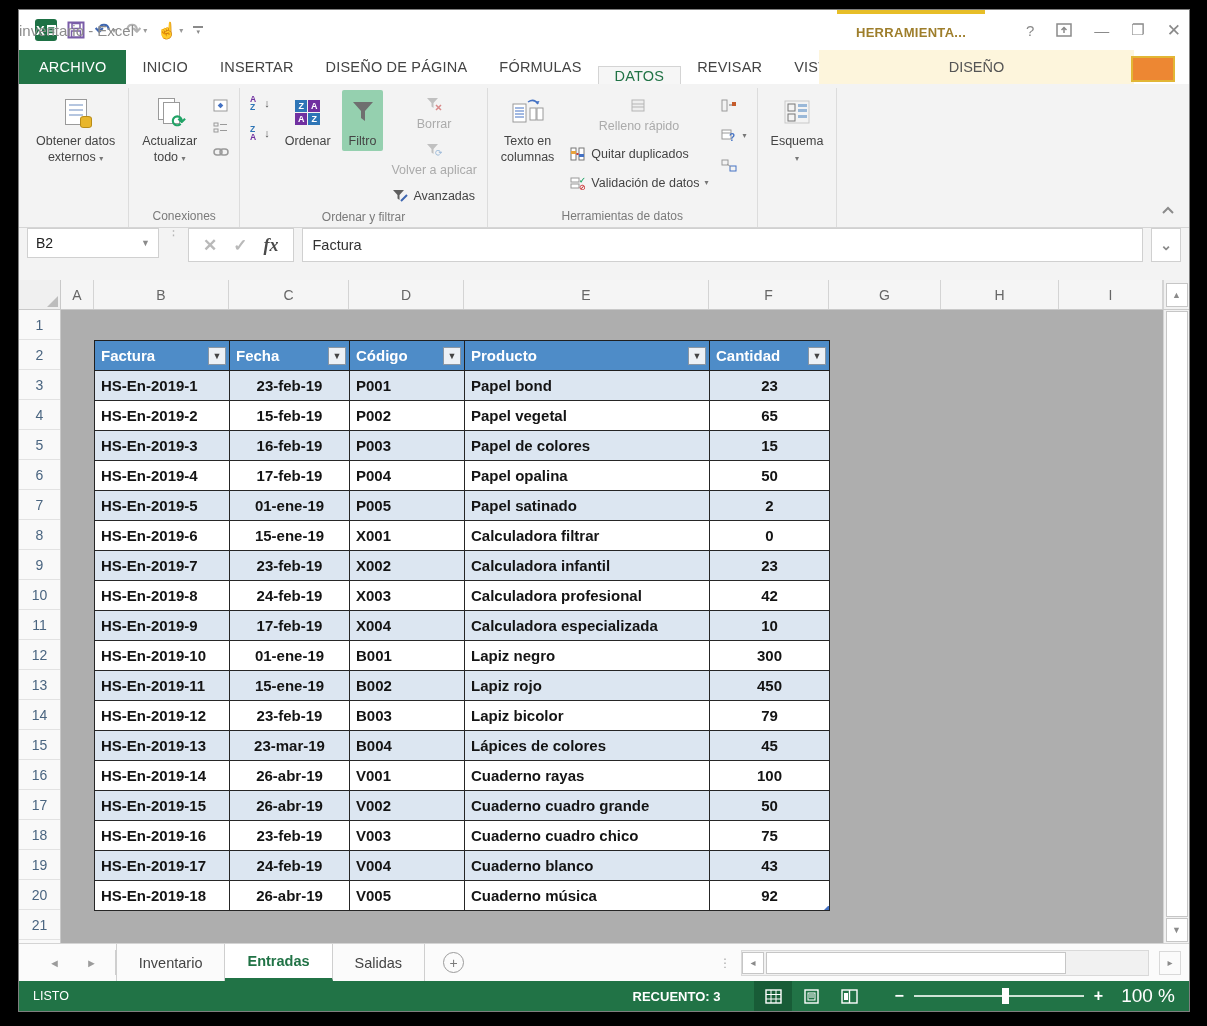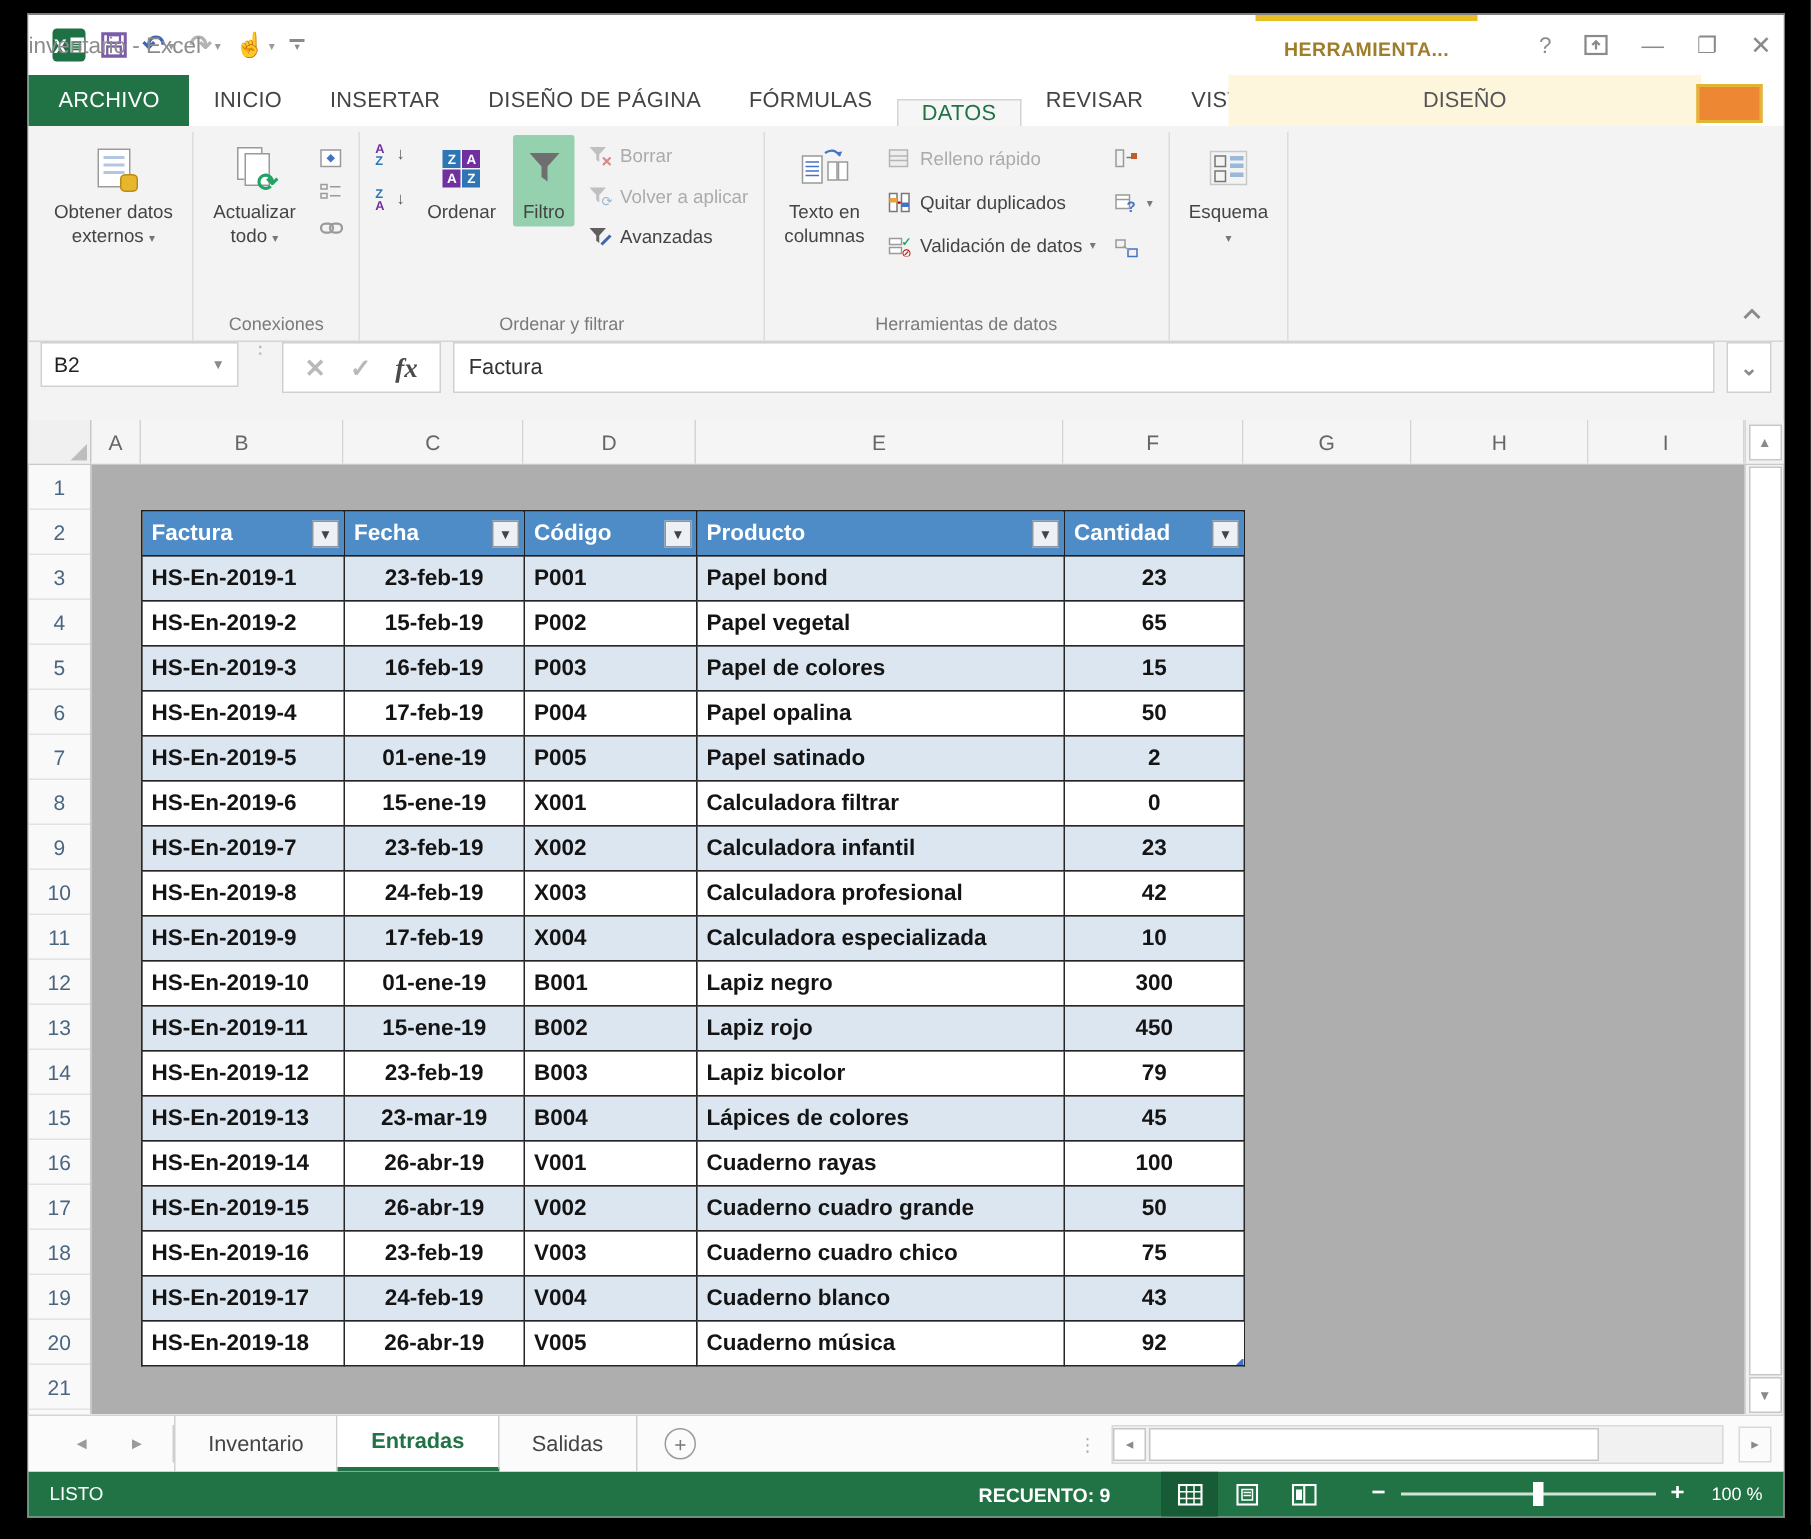--- a/index.html
+++ b/index.html
@@ -35,21 +35,21 @@
   
   .ribbon { height:144px; background:#f3f3f3; border-bottom:1px solid #d5d5d5; display:flex; align-items:stretch; padding:4px 0 0 4px; flex:0 0 auto; position:relative; }
   .rgroup { display:flex; flex-direction:column; border-right:1px solid #dcdcdc; padding:2px 6px 0 6px; }
   .rgroup-body { flex:1; display:flex; align-items:flex-start; gap:4px; }
   .rgroup-label { text-align:center; font-size:12px; color:#7a7a7a; padding:3px 0 4px; }
   .bigbtn { display:flex; flex-direction:column; align-items:center; justify-content:flex-start; padding:4px 7px 2px; border-radius:2px; cursor:default; }
   .bigbtn .bicon { height:36px; display:flex; align-items:center; justify-content:center; }
   .bigbtn .blabel { font-size:12.5px; color:#444; text-align:center; line-height:16px; margin-top:3px; }
   .bigbtn.green { background:#95D0AF; }
   .smallbtn { display:flex; align-items:center; gap:5px; font-size:12.5px; color:#444; padding:3px 4px; cursor:default; white-space:nowrap; }
-  .smallbtn.disabled, .blabel.disabled { color:#ababab; }
+  .smallbtn.disabled, .blabel.disabled { color:#ababab;flex-direction:column; }
   .caret { font-size:8px; color:#777; }
   .icon16 { width:17px; height:17px; display:inline-flex; align-items:center; justify-content:center; flex:0 0 auto; }
   .stackcol { display:flex; flex-direction:column; justify-content:flex-start; }
   .sort-ico { display:flex; flex-direction:column; font-size:8.5px; font-weight:bold; line-height:8px; margin-right:2px; }
   .sort-ico .a { color:#7030A0; } .sort-ico .z { color:#2E75B6; }
   .sort-arrow { color:#555; font-size:11px; margin-left:1px; }
   .ordenar-ico { display:grid; grid-template-columns:12px 12px; grid-auto-rows:12px; gap:1px; font-size:9px; font-weight:bold; }
   .ordenar-ico span { display:flex; align-items:center; justify-content:center; color:#fff; }
   .oz { background:#2E75B6; } .oa { background:#7030A0; }
   .doc-ico { position:relative; width:22px; height:26px; background:#fff; border:1px solid #9a9a9a; }
@@ -114,21 +114,21 @@
   .statusbar { height:30px; background:#217346; color:#fff; display:flex; align-items:center; padding:0 14px; font-size:12.5px; flex:0 0 auto; }
   .sb-spacer { flex:1; }
   .sb-count { font-weight:bold; font-size:13px; margin-right:34px; }
   .viewbtns { display:flex; align-items:center; margin-right:26px; }
   .viewbtn { width:38px; height:30px; display:flex; align-items:center; justify-content:center; }
   .viewbtn.pressed { background:#185C37; }
   .zoomctl { display:flex; align-items:center; gap:10px; margin-right:18px; }
   .zoom-minus,.zoom-plus { font-size:16px; font-weight:bold; }
   .zoom-track { width:170px; height:2px; background:#cfe3d6; position:relative; }
   .zoom-thumb { position:absolute; left:52%; top:-7px; width:7px; height:16px; background:#fff; }
-  .zoom-pct { font-size:12px;text-align:right; }
+  .zoom-pct { font-size:19px;text-align:right; }
 </style>
 </head>
 <body>
 
 <div class="window">
 
   <div class="titlebar">
     <div class="qat">
       <span class="xl-logo">X<b>≣</b></span>
       <span class="qat-btn">
@@ -653,21 +653,21 @@
         <span class="hs-btn" style="background:#fff;border:1px solid #c6c6c6;height:22px;">◂</span>
         <div class="hthumb"></div>
       </div>
       <span class="hs-btn" style="border:1px solid #d9d9d9;background:#fbfbfb;">▸</span>
     </div>
   </div>
 
   <div class="statusbar">
     <span>LISTO</span>
     <span class="sb-spacer"></span>
-    <span class="sb-count">RECUENTO: 9</span>
+    <span class="sb-count">RECUENTO: 3</span>
     <span class="viewbtns">
       <span class="viewbtn pressed">
         <svg width="17" height="15" viewBox="0 0 17 15">
             <rect x="1" y="1" width="15" height="13" fill="none" stroke="#fff" stroke-width="1.4"></rect>
             <line x1="6" y1="1" x2="6" y2="14" stroke="#fff"></line>
             <line x1="11" y1="1" x2="11" y2="14" stroke="#fff"></line>
             <line x1="1" y1="5.5" x2="16" y2="5.5" stroke="#fff"></line>
             <line x1="1" y1="10" x2="16" y2="10" stroke="#fff"></line>
           </svg>
       </span>

